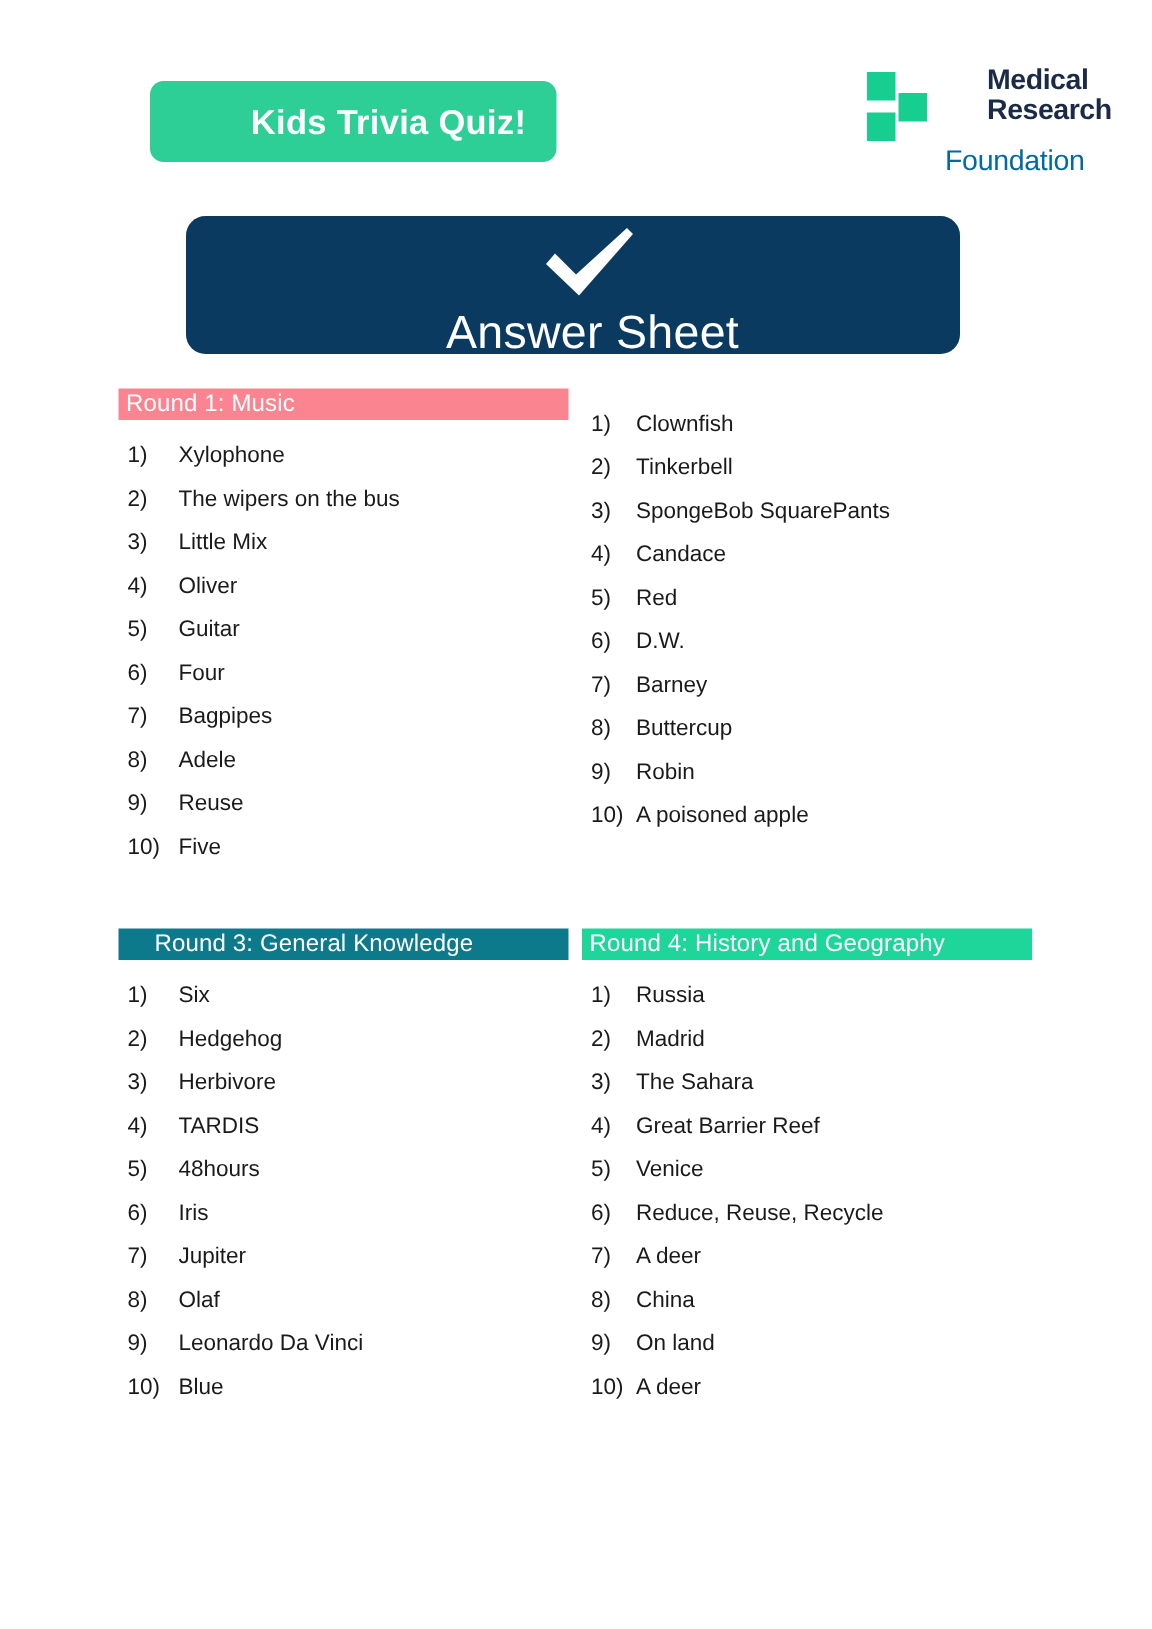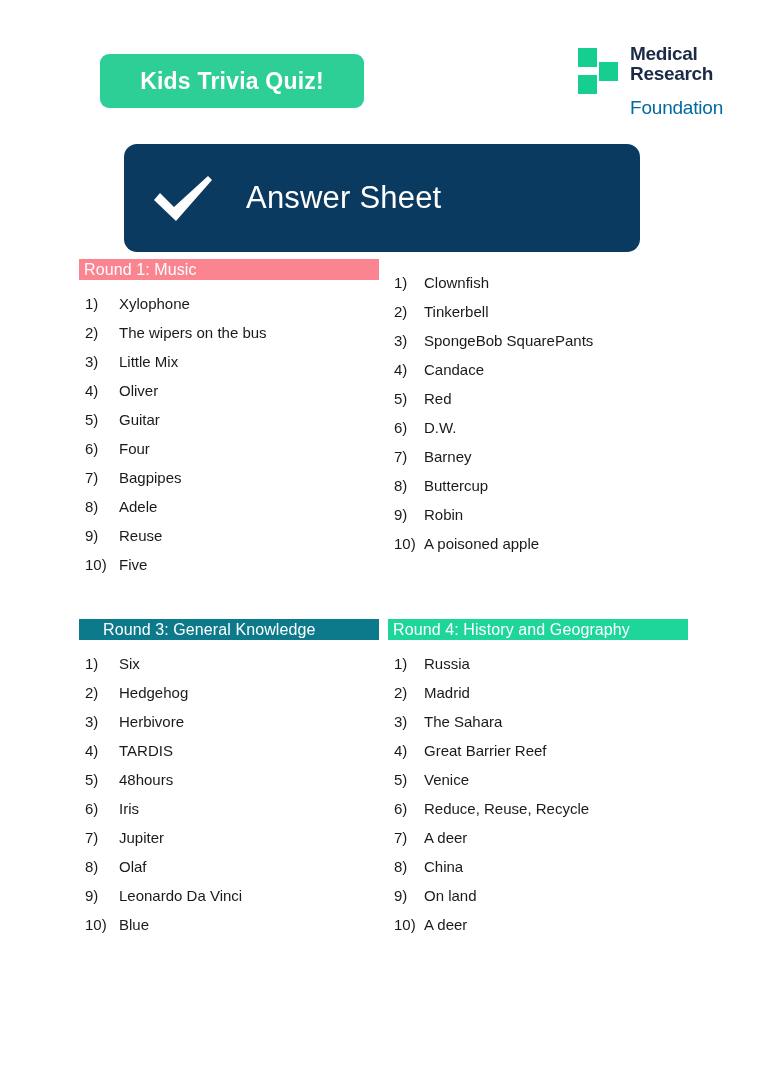--- a/index.html
+++ b/index.html
@@ -18,27 +18,28 @@
     position: absolute;
     inset: 0;
     background: #ffffff;
   }
 
   
   .title-pill {
     position: absolute;
     left: 100px;
     top: 54px;
-    width: 264px;
+    width: 224px;
     height: 54px;
     border-radius: 9px;
     background: #2ECE97;
     display: flex;
     align-items: center;
     justify-content: center;
+    padding-left: 47px;
   }
   .title-pill-text {
     color: #ffffff;
     font-size: 23px;
     font-weight: 700;
     letter-spacing: 0.2px;
     white-space: nowrap;
   }
 
   .logo {
@@ -60,43 +61,45 @@
     left: 52px;
     top: 0px;
     line-height: 1.0;
   }
   .logo-l1, .logo-l2 {
     font-size: 19px;
     font-weight: 700;
     color: #1B2A47;
     letter-spacing: -0.3px;
     display: block;
+    margin-left: 28px;
   }
   .logo-l1 { margin-top: 2px; }
   .logo-l2 { margin-top: 1px; }
   .logo-l3 {
     font-size: 19px;
     font-weight: 400;
     color: #0369a1;
     letter-spacing: -0.2px;
     display: block;
     margin-top: 15px;
   }
 
   
   .banner {
     position: absolute;
     left: 124px;
     top: 144px;
     width: 516px;
-    height: 108px;
+    height: 92px;
     background: #0B3A60;
     border-radius: 13px;
     display: flex;
     align-items: center;
+    flex-direction: column;
   }
   .banner-check {
     width: 74px;
     height: 60px;
     margin-left: 22px;
     flex: none;
   }
   .banner-title {
     color: #ffffff;
     font-size: 31px;

